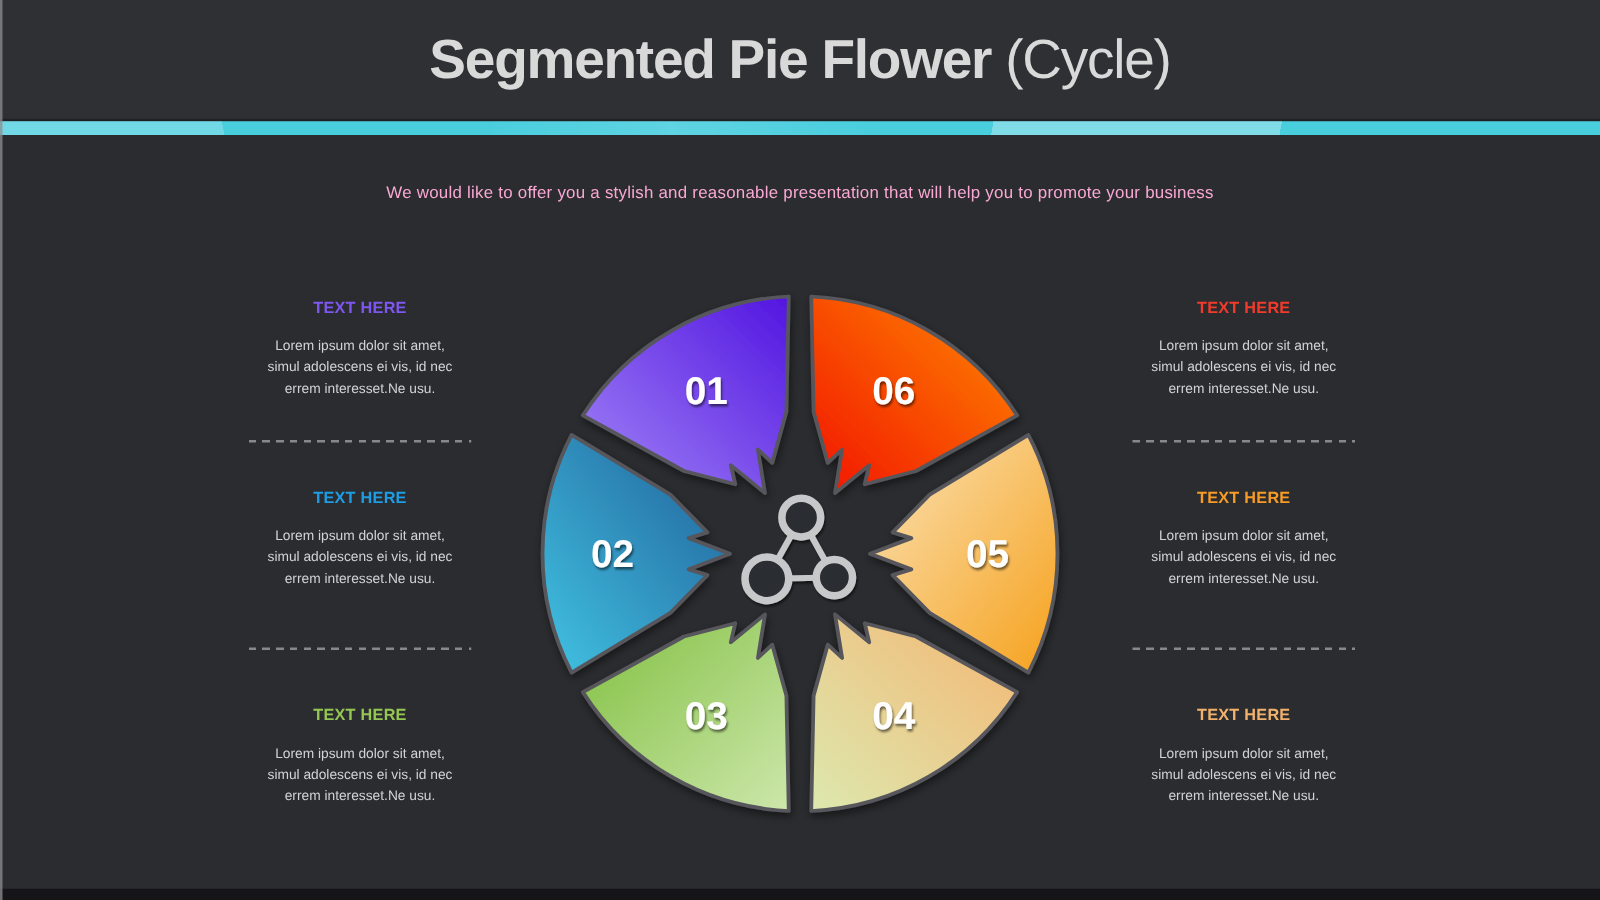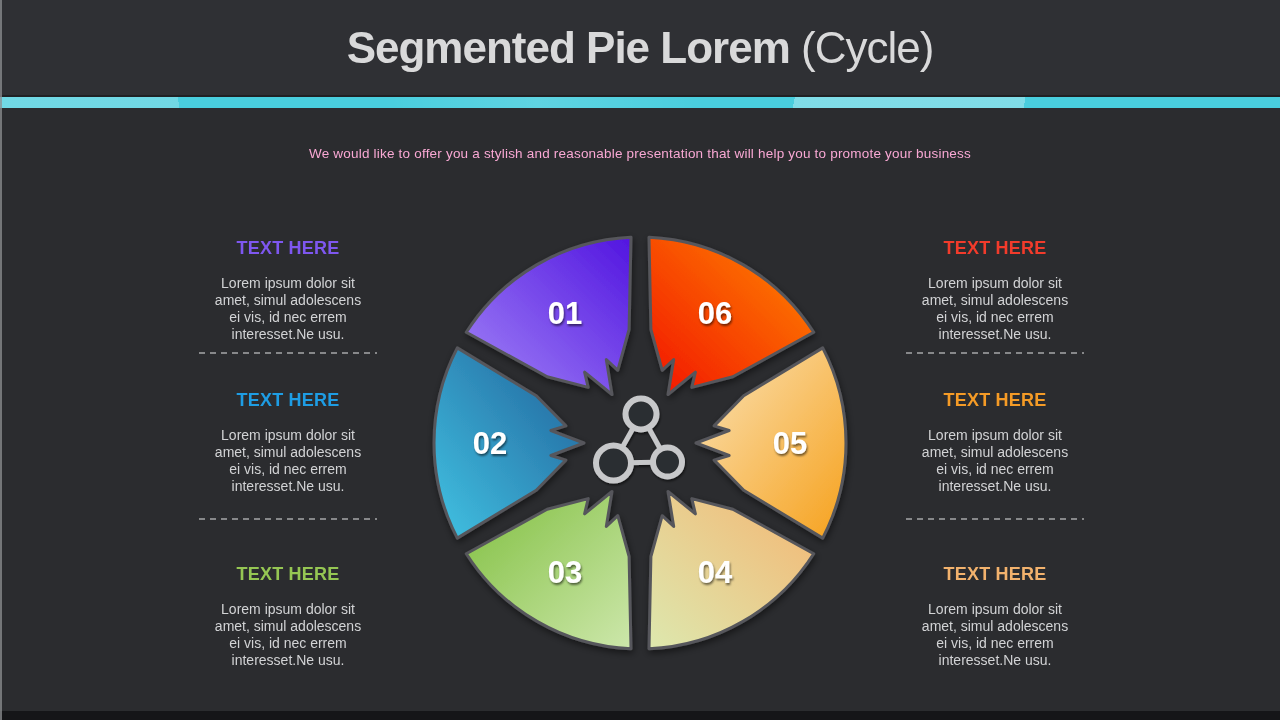--- a/index.html
+++ b/index.html
@@ -19,22 +19,22 @@
       linear-gradient(100deg, rgba(255,255,255,0) 62%, rgba(255,255,255,.30) 62%, rgba(255,255,255,.30) 80%, rgba(255,255,255,0) 80%),
       linear-gradient(-100deg, rgba(255,255,255,0) 86%, rgba(255,255,255,.22) 86%),
       linear-gradient(80deg, rgba(255,255,255,0) 30%, rgba(255,255,255,.12) 42%, rgba(255,255,255,0) 55%),
       #49cede;}
 
   .subtitle{position:absolute;left:0;right:0;top:146px;text-align:center;
             font-size:13.5px;letter-spacing:.2px;color:#f9a8d4;}
 
   
   .tb{position:absolute;width:190px;text-align:center;}
-  .th{margin:0 0 12px 0;font-size:18px;font-weight:700;letter-spacing:.2px;}
-  .bd{margin:16px;font-size:14px;line-height:17px;color:#d2d3d5;}
+  .th{margin:0 0 12px 0;font-size:13px;font-weight:700;letter-spacing:.2px;}
+  .bd{margin:16px;font-size:11px;line-height:17px;color:#d2d3d5;}
   .tb-l{left:193px;}  .tb-r{left:900px;}
   .row1{top:238px;} .row2{top:390px;} .row3{top:564px;}
 
   .divider{position:absolute;height:2px;width:178px;
     background:repeating-linear-gradient(90deg,#87888a 0 6px,transparent 6px 11px);}
   .dv-l{left:199px;} .dv-r{left:906px;}
   .dvrow1{top:352px;} .dvrow2{top:518px;}
 
   
   .flower-svg{position:absolute;left:0;top:0;width:1280px;height:720px;z-index:10;}
@@ -43,21 +43,21 @@
   .bottom-bar{position:absolute;left:0;right:0;bottom:0;height:9px;background:#151518;z-index:30;}
 </style>
 </head>
 <body>
 
 <div class="slide">
 
   <div class="window-edge"></div>
 
   <div class="header">
-    <h1 class="title"><span class="bold">Segmented Pie Lorem</span><span class="light"> (Cycle)</span></h1>
+    <h1 class="title"><span class="bold">Segmented Pie Flower</span><span class="light"> (Cycle)</span></h1>
   </div>
 
   <div class="stripe"></div>
 
   <div class="subtitle">We would like to offer you a stylish and reasonable presentation that will help you to promote your business</div>
 
   <section class="tb tb-l row1">
     <h2 class="th" style="color: rgb(126, 87, 240);">TEXT HERE</h2>
     <p class="bd">Lorem ipsum dolor sit amet, simul adolescens ei vis, id nec errem interesset.Ne usu.</p>
   </section>

